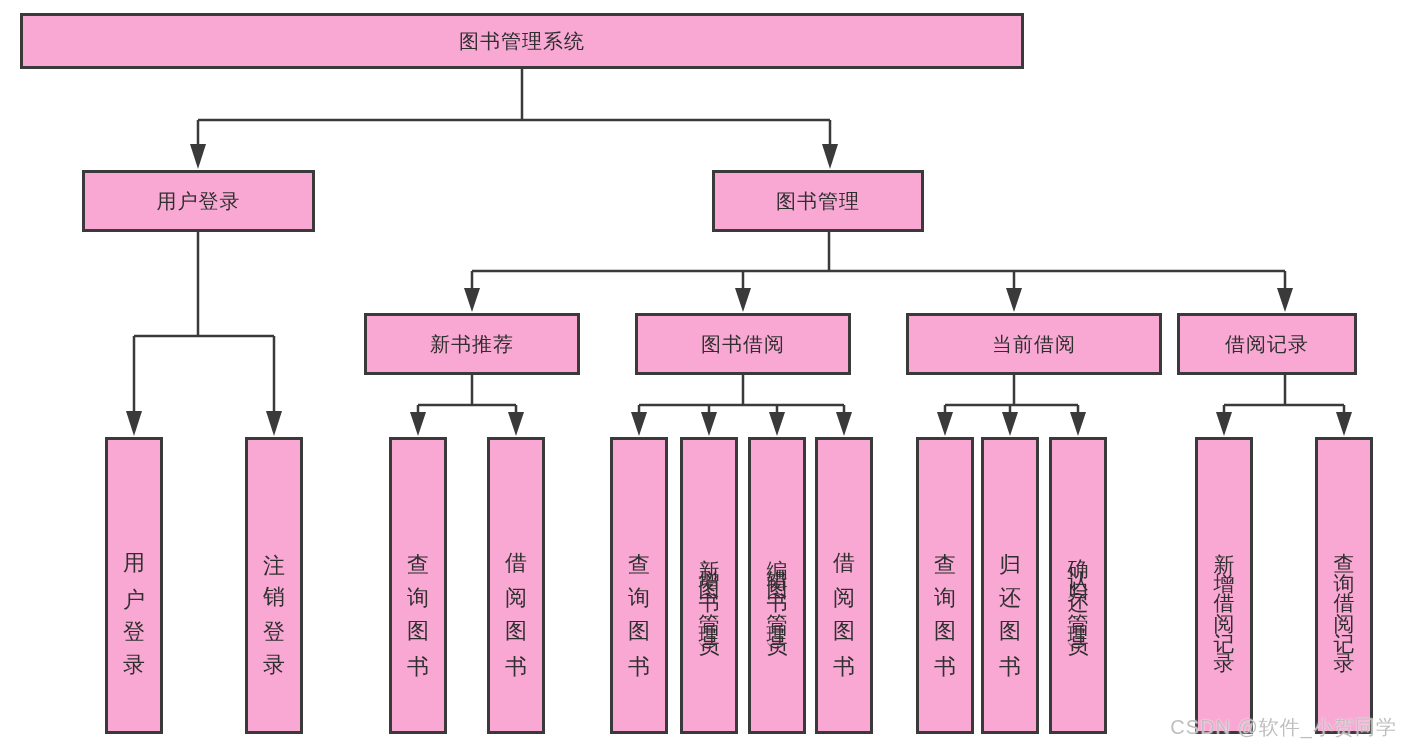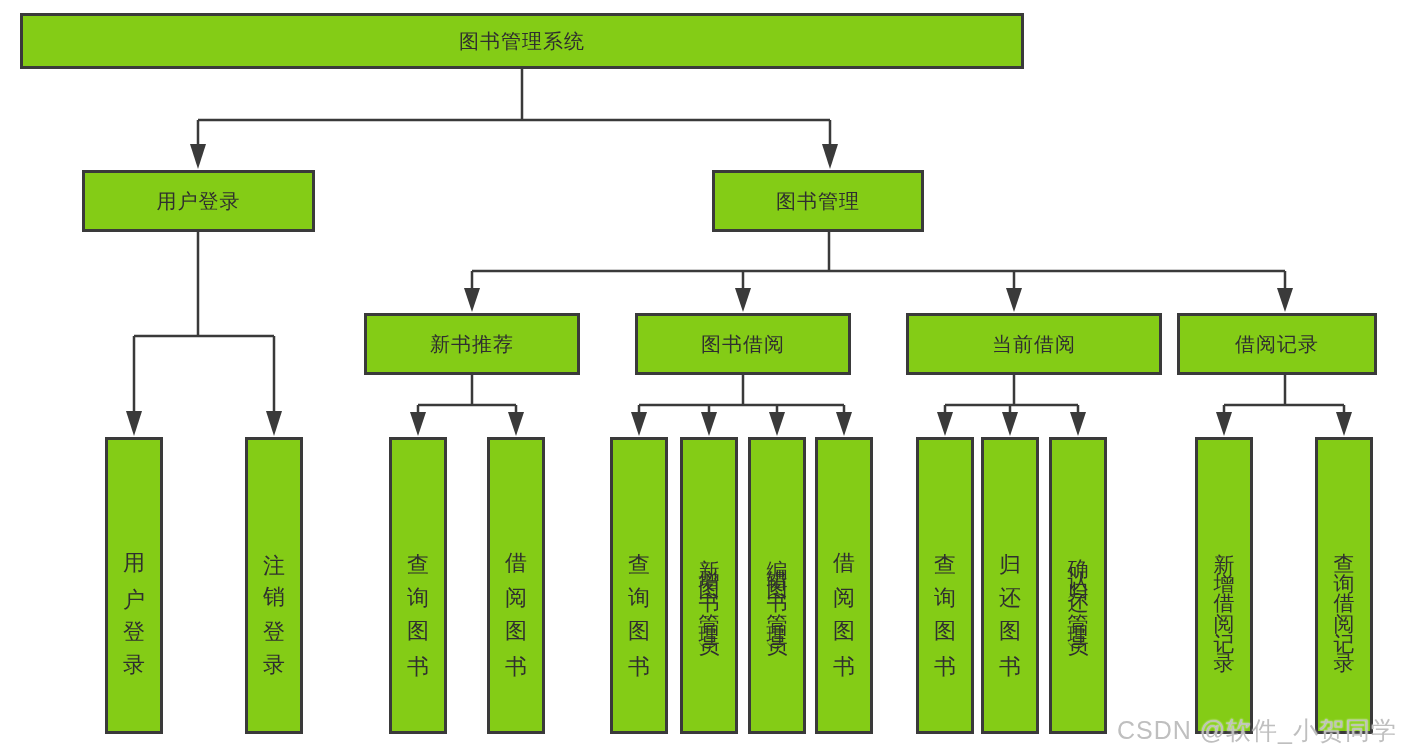--- a/index.html
+++ b/index.html
@@ -9,40 +9,40 @@
     background:#ffffff;
     font-family:"Liberation Sans","DejaVu Sans",sans-serif;
     color:#2f2f2f;
     overflow:hidden;
   }
   .connectors{position:absolute;left:0;top:0;width:1405px;height:747px;}
   .node{
     position:absolute;
     box-sizing:border-box;
     border:3px solid #3a3a3a;
-    background:#84cc16;
+    background:#f9a8d4;
     display:flex;align-items:center;justify-content:center;
     font-size:20px;
     letter-spacing:1px;
     color:#2f2f2f;
   }
   .leaf{width:58px;height:297px;}
   .leaf .vtext{
     writing-mode:vertical-lr;
     text-orientation:mixed;
     display:block;
     white-space:nowrap;
   }
   .v4 .vtext{font-size:22px;letter-spacing:34px;margin-bottom:-34px;}
   .v6 .vtext{font-size:21px;letter-spacing:20px;margin-bottom:-20px;}
   .v9 .vtext{font-size:21px;letter-spacing:11px;margin-bottom:-11px;}
   .watermark{
     position:absolute;
     right:8px;top:714px;
-    font-size:25px;
+    font-size:20px;
     color:#bfbfbf;
     letter-spacing:1px;
     text-shadow:0 0 2px #ffffff;
   }
 </style>
 </head>
 <body>
 
 <div class="canvas">
 
@@ -109,21 +109,21 @@
 
   <div class="node" style="left:635px;top:313px;width:216px;height:62px">
     <span>图书借阅</span>
   </div>
   <div class="node" style="left:364px;top:313px;width:216px;height:62px">
     <span>新书推荐</span>
   </div>
   <div class="node" style="left:906px;top:313px;width:256px;height:62px">
     <span>当前借阅</span>
   </div>
-  <div class="node" style="left:1177px;top:313px;width:200px;height:62px">
+  <div class="node" style="left:1177px;top:313px;width:180px;height:62px">
     <span>借阅记录</span>
   </div>
 
   <div class="node leaf v4" style="left:105px;top:437px">
     <span class="vtext">用户登录</span>
   </div>
   <div class="node leaf v4" style="left:245px;top:437px">
     <span class="vtext">注销登录</span>
   </div>
 

